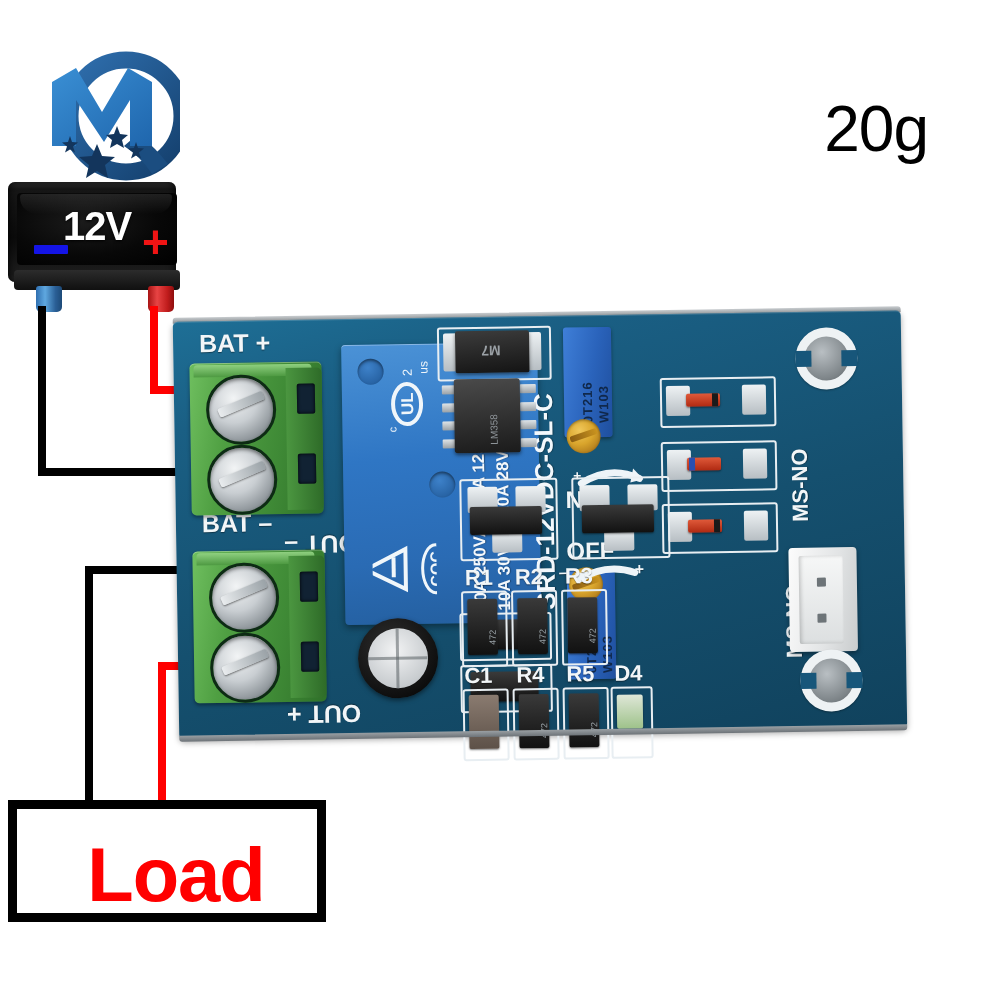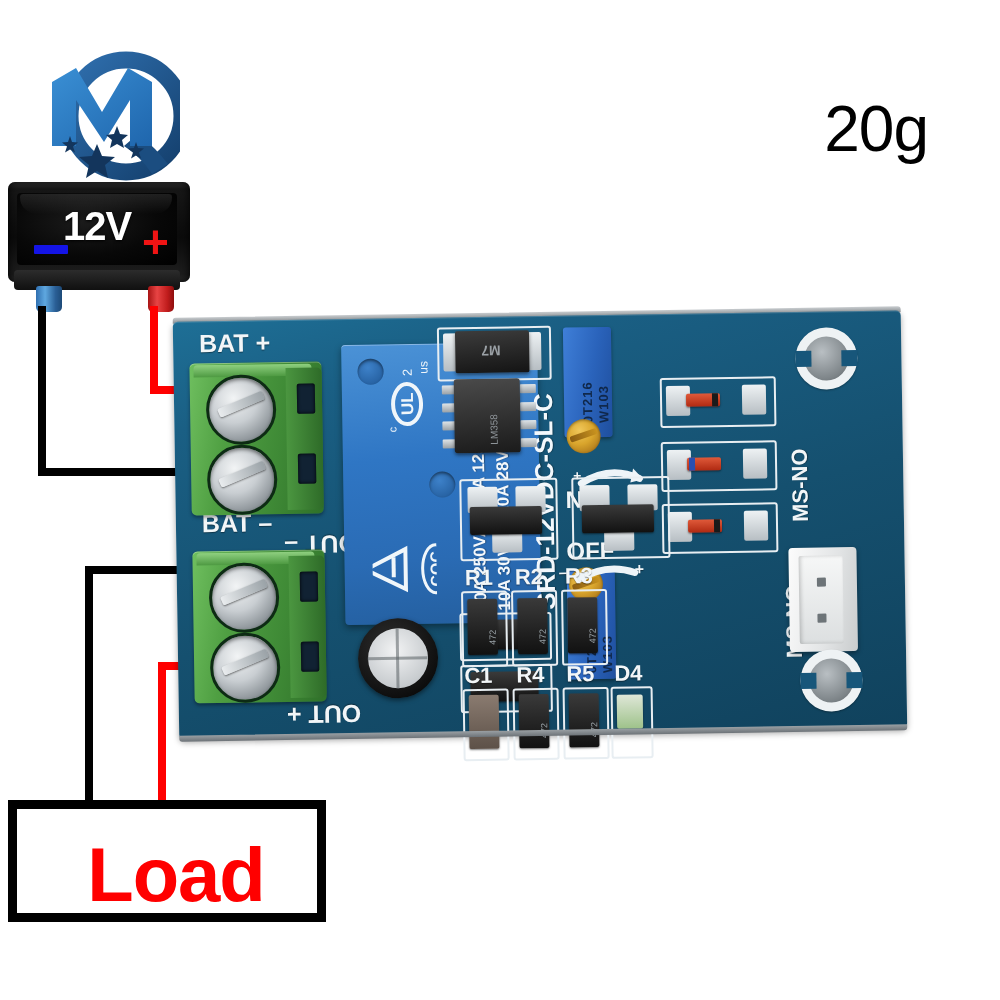--- a/index.html
+++ b/index.html
@@ -10,21 +10,21 @@
   
   #logo{left:30px;top:38px;width:150px;height:145px;}
   #logo svg{width:100%;height:100%;display:block;}
 
   
   #weight{right:72px;top:92px;font-size:64px;color:#000;
           font-family:"Liberation Sans",sans-serif;letter-spacing:-1px;}
 
   
   #battery{left:8px;top:182px;width:178px;height:128px;}
-  .bat-body{position:absolute;left:0;top:0;width:182px;height:100px;
+  .bat-body{position:absolute;left:0;top:0;width:168px;height:100px;
             background:linear-gradient(180deg,#3a3a3a 0%,#171717 7%,#0b0b0b 55%,#1d1d1d 92%,#333 100%);
             border-radius:7px;box-shadow:inset 0 0 10px #000;}
   .bat-face{position:absolute;left:9px;top:11px;width:160px;height:72px;
             background:radial-gradient(ellipse at 42% 40%,#1b1b1b 0%,#080808 55%,#000 100%);
             border-radius:4px;}
   .bat-gloss{position:absolute;left:12px;top:12px;width:152px;height:20px;
              background:linear-gradient(180deg,rgba(255,255,255,.11),rgba(255,255,255,0));
              border-radius:4px 4px 20px 20px;}
   .bat-base{position:absolute;left:6px;top:88px;width:166px;height:20px;
             background:linear-gradient(180deg,#2c2c2c,#101010);border-radius:4px;}

